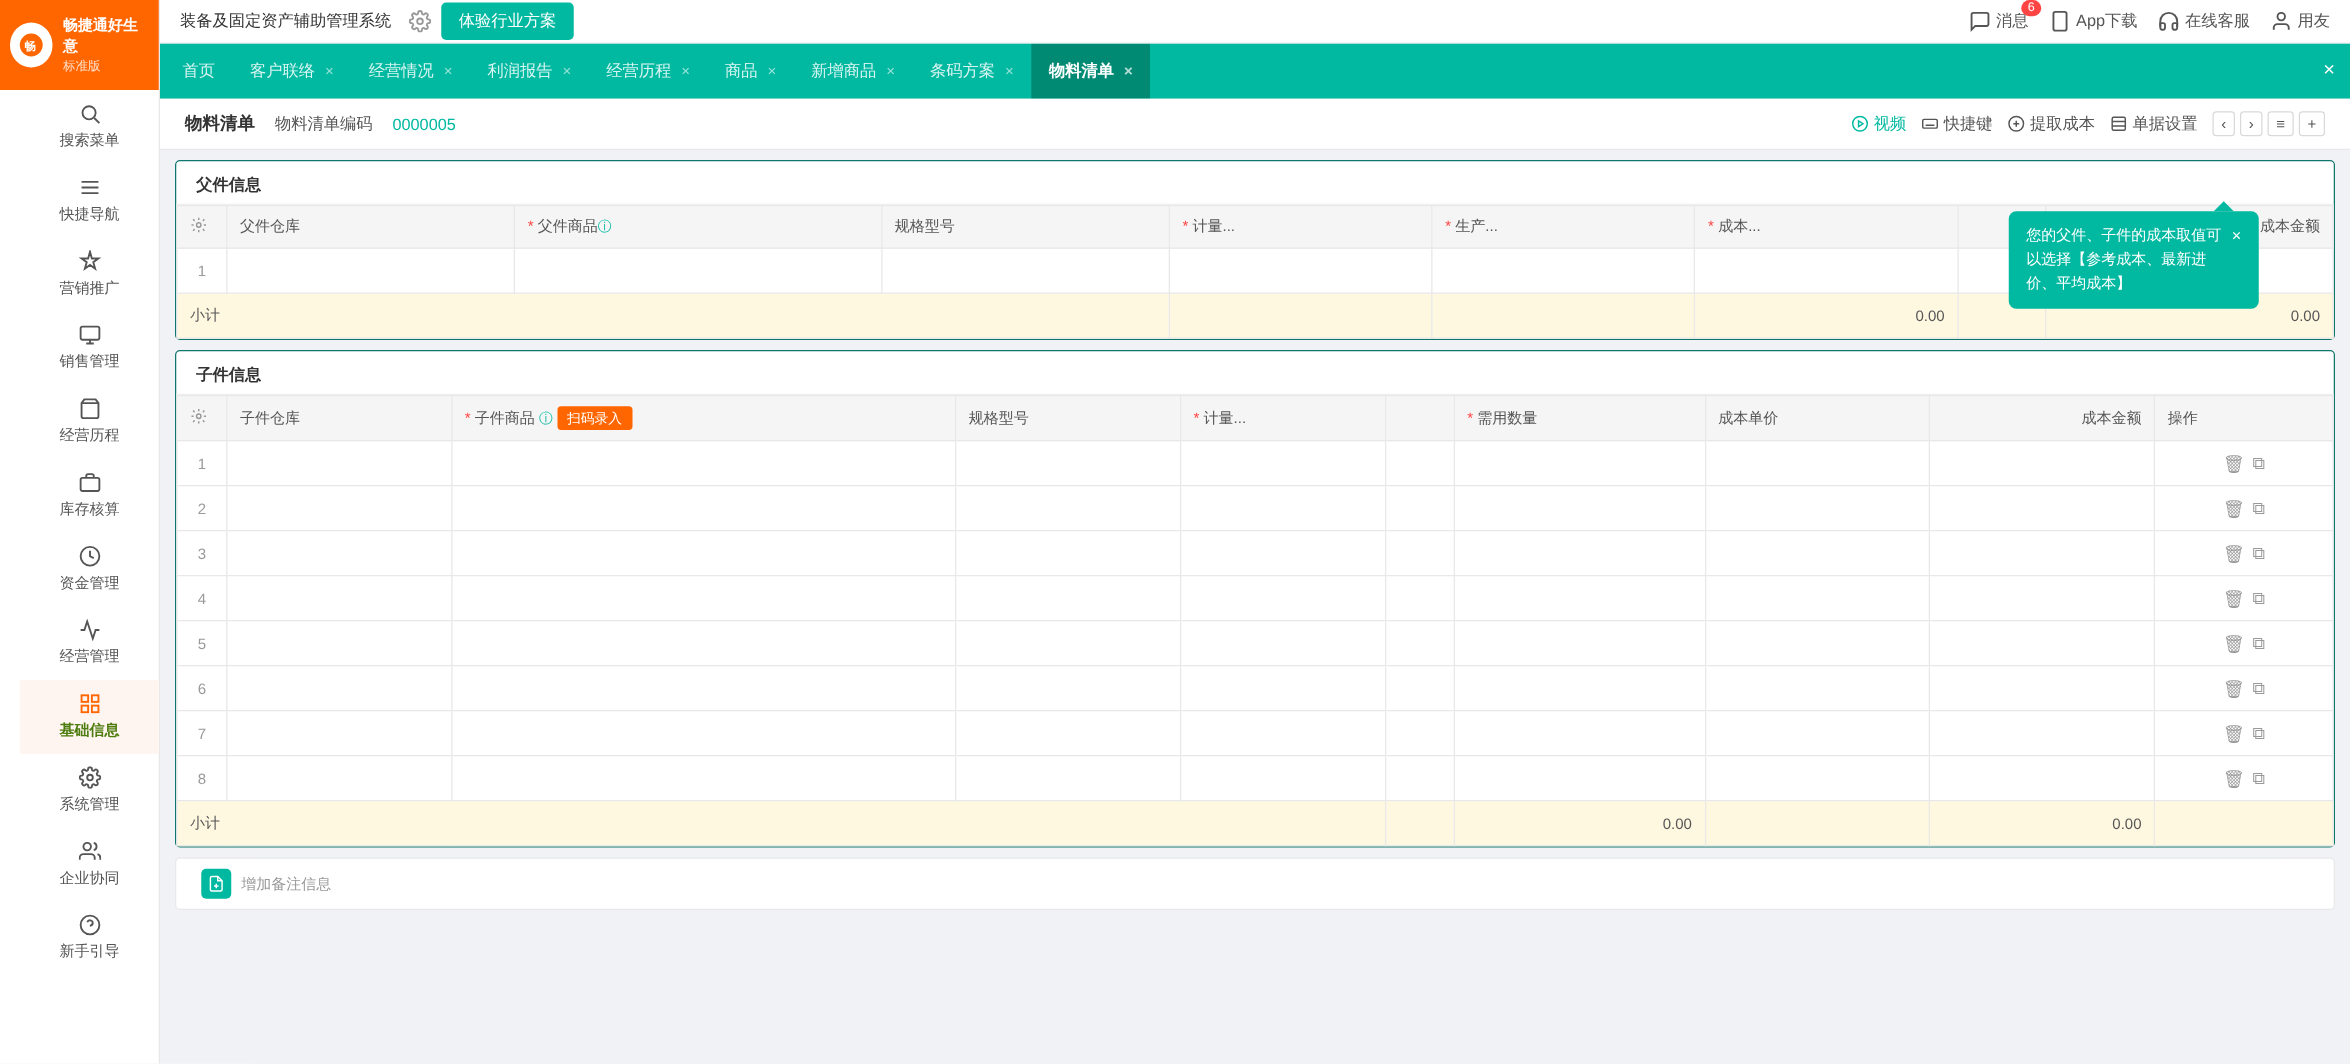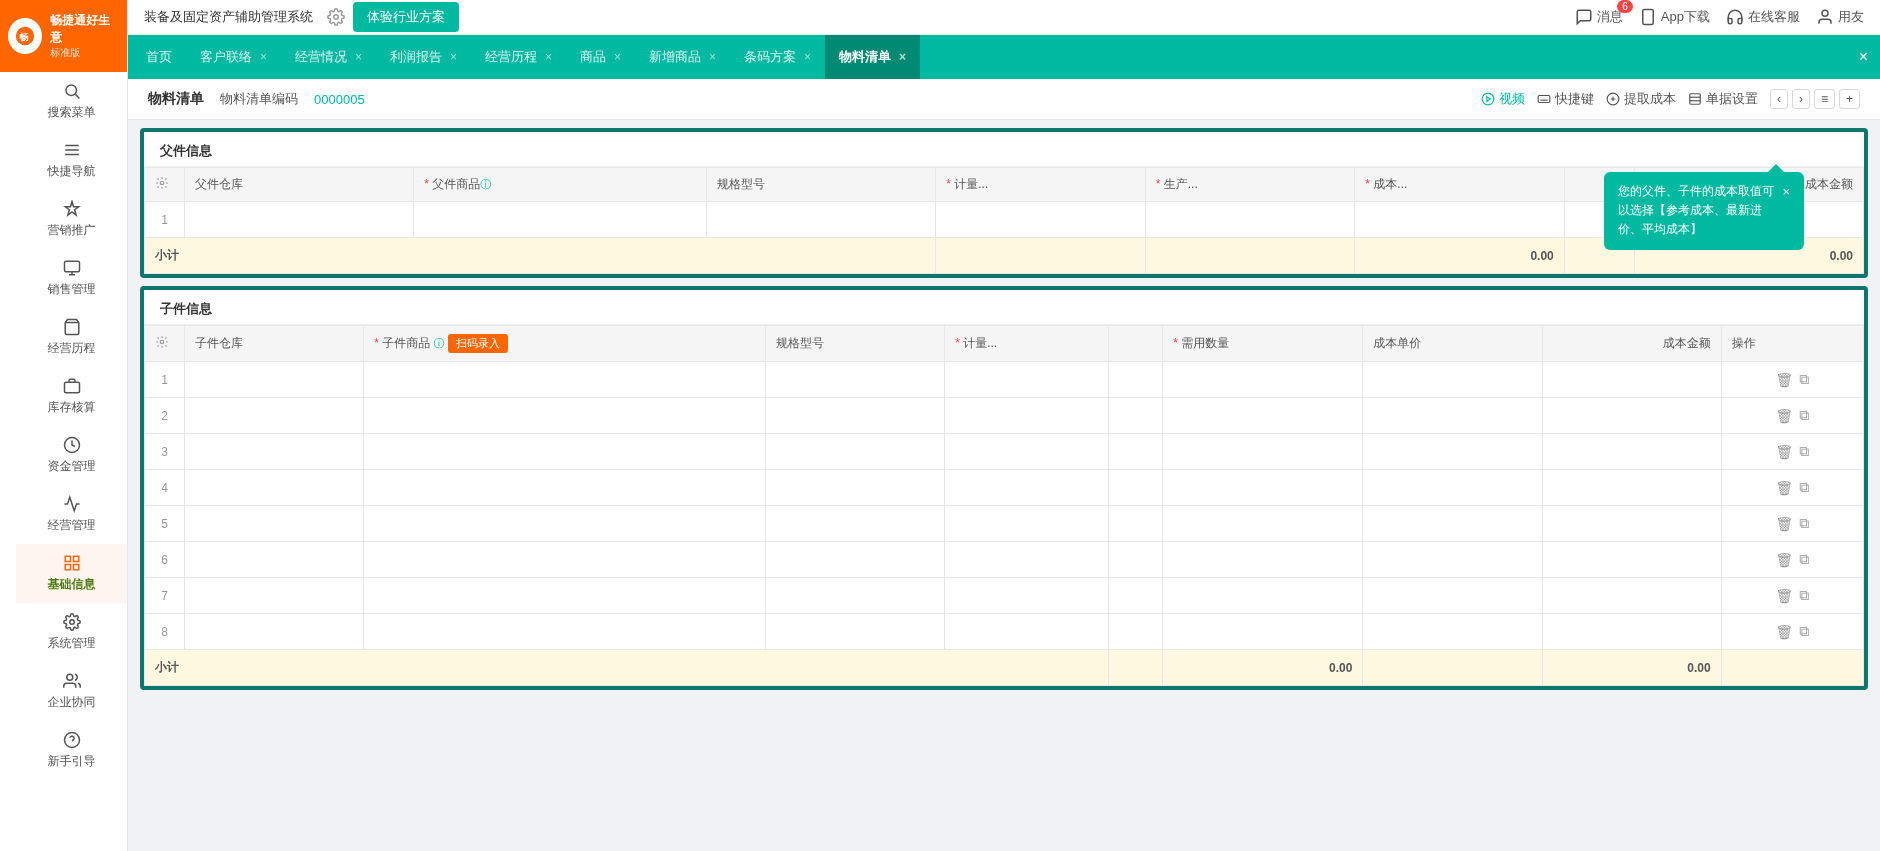--- a/index.html
+++ b/index.html
@@ -40,28 +40,28 @@
 
     
     .page-header { background: #fff; padding: 10px 20px; display: flex; align-items: center; gap: 16px; border-bottom: 1px solid #e8e8e8; }
     .page-header-title { font-size: 14px; color: #333; font-weight: bold; }
     .page-header-code-val { color: #00b9a0; }
     .page-header-actions { margin-left: auto; display: flex; align-items: center; gap: 12px; }
     .page-header-action { display: flex; align-items: center; gap: 4px; color: #555; cursor: pointer; font-size: 13px; }
     .page-header-action svg { width: 14px; height: 14px; }
 
     
-    .section { background: #fff; margin: 8px 12px; border: 4px solid #0f766e; border-radius: 4px; overflow: visible; position: relative; }
+    .section { background: #fff; margin: 8px 12px; border: 1px solid #0f766e; border-radius: 4px; overflow: visible; position: relative; }
     .section-header { padding: 10px 16px 6px; font-size: 13px; font-weight: bold; color: #333; border-bottom: 1px solid #f0f0f0; }
 
     
     .data-table { width: 100%; border-collapse: collapse; font-size: 12px; }
     .data-table th { background: #f5f5f5; padding: 8px 10px; text-align: left; border: 1px solid #e8e8e8; color: #555; font-weight: normal; white-space: nowrap; }
     .data-table td { border: 1px solid #e8e8e8; padding: 6px 10px; height: 36px; color: #333; }
-    .data-table .subtotal-row td { background: #fff8e1; font-weight: bold; color: #555; }
+    .data-table .subtotal-row td { background: #fff8e1; font-weight: normal; color: #555; }
     .data-table .row-num { color: #999; text-align: center; width: 40px; }
     .data-table .subtotal-label { color: #555; }
     .data-table .number-val { text-align: right; }
     .scan-btn { background: #ff6600; color: #fff; border: none; border-radius: 3px; padding: 2px 8px; font-size: 11px; cursor: pointer; }
     .settings-col { width: 36px; text-align: center; }
     .action-col { display: flex; gap: 6px; justify-content: center; align-items: center; }
     .action-icon { cursor: pointer; color: #999; font-size: 14px; }
 
     
     .tooltip-box {
@@ -549,15 +549,26 @@
   <td></td>
   <td class="number-val">0.00</td>
   <td></td>
   <td class="number-val">0.00</td>
   <td></td>
 </tr>
           </tbody>
       </table>
     </div>
 
+    <div class="bottom-hint" style="margin: 0 12px 8px; border-radius:4px; background:#fff; border:1px solid #e8e8e8;">
+      <div class="bottom-hint-icon">
+        <svg viewBox="0 0 24 24" fill="none" stroke="#fff" stroke-width="2" style="width:14px;height:14px;">
+            <path d="M14 2H6a2 2 0 00-2 2v16a2 2 0 002 2h12a2 2 0 002-2V8z"></path>
+            <polyline points="14,2 14,8 20,8"></polyline>
+            <line x1="12" y1="18" x2="12" y2="12"></line>
+            <line x1="9" y1="15" x2="15" y2="15"></line>
+          </svg>
+      </div>
+      <span>增加备注信息</span>
+    </div>
 
   </div>
 </div>
 
 </body></html>

